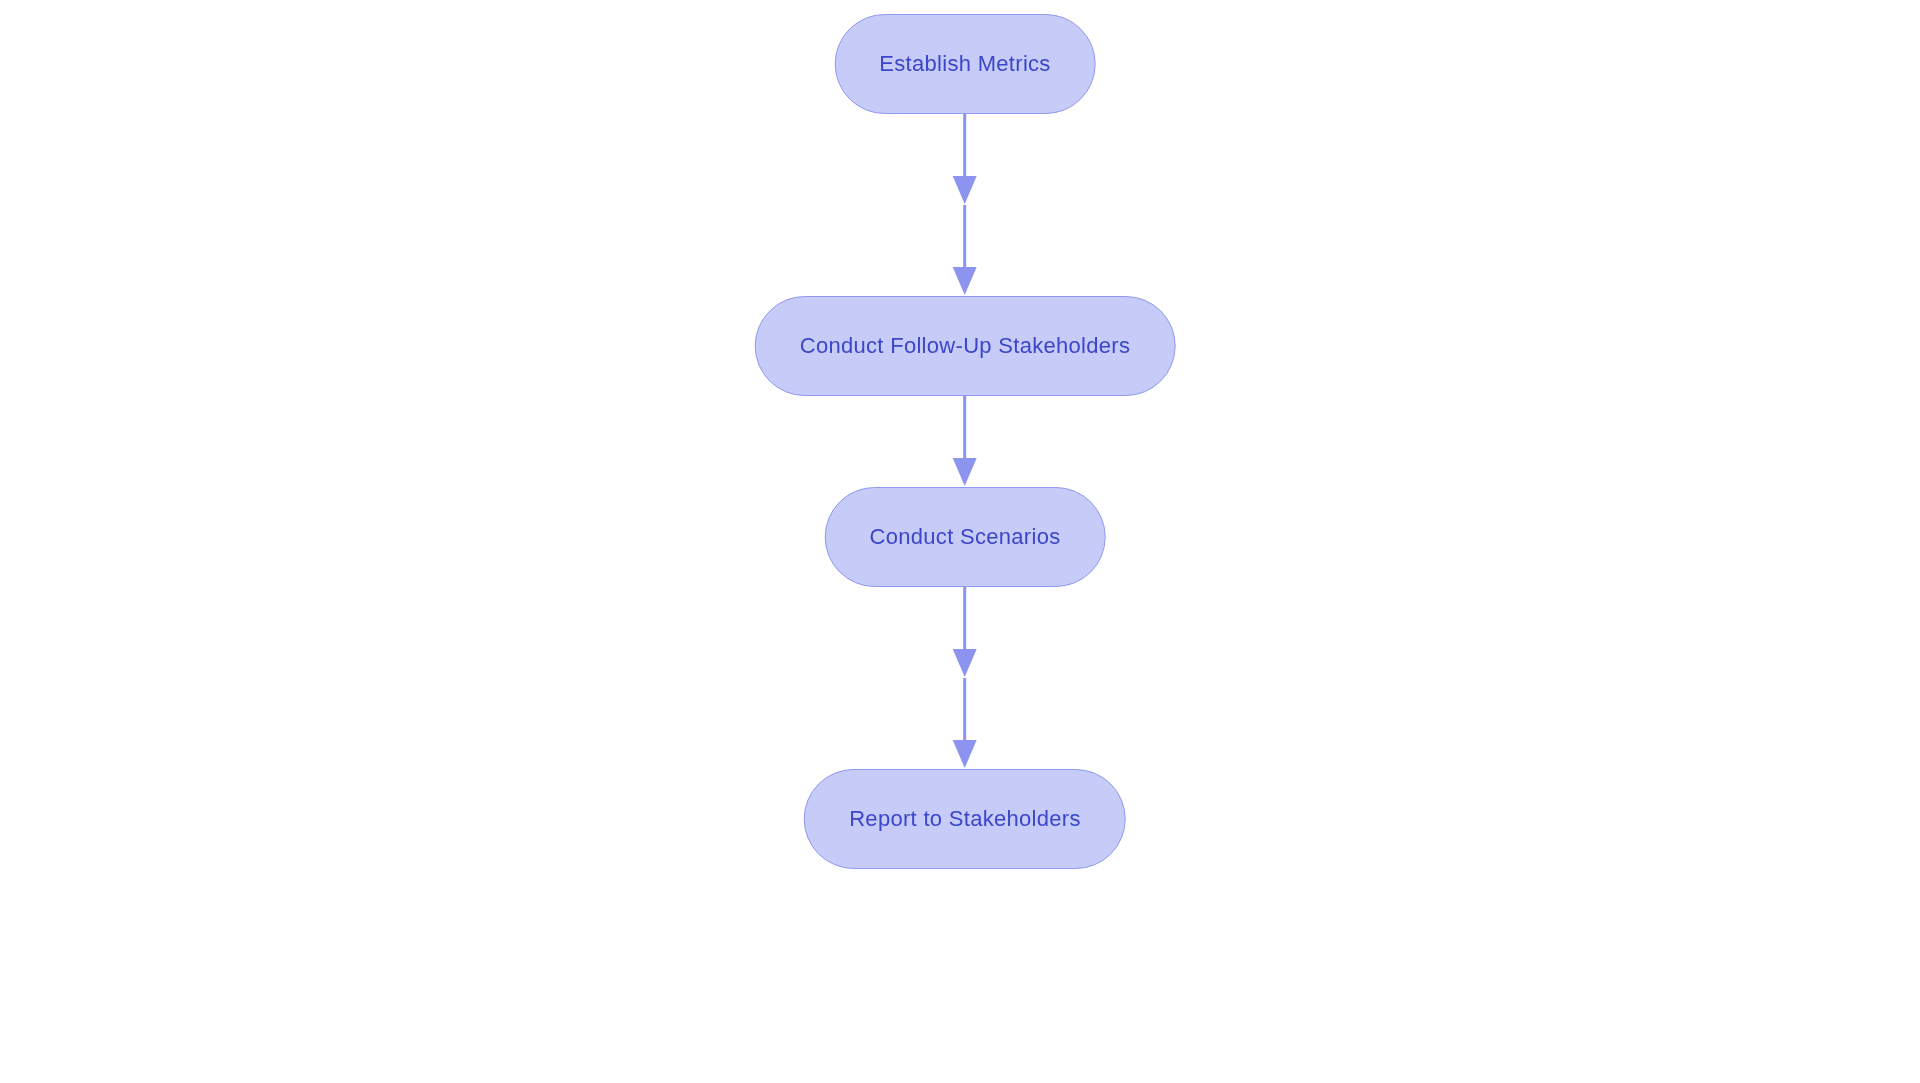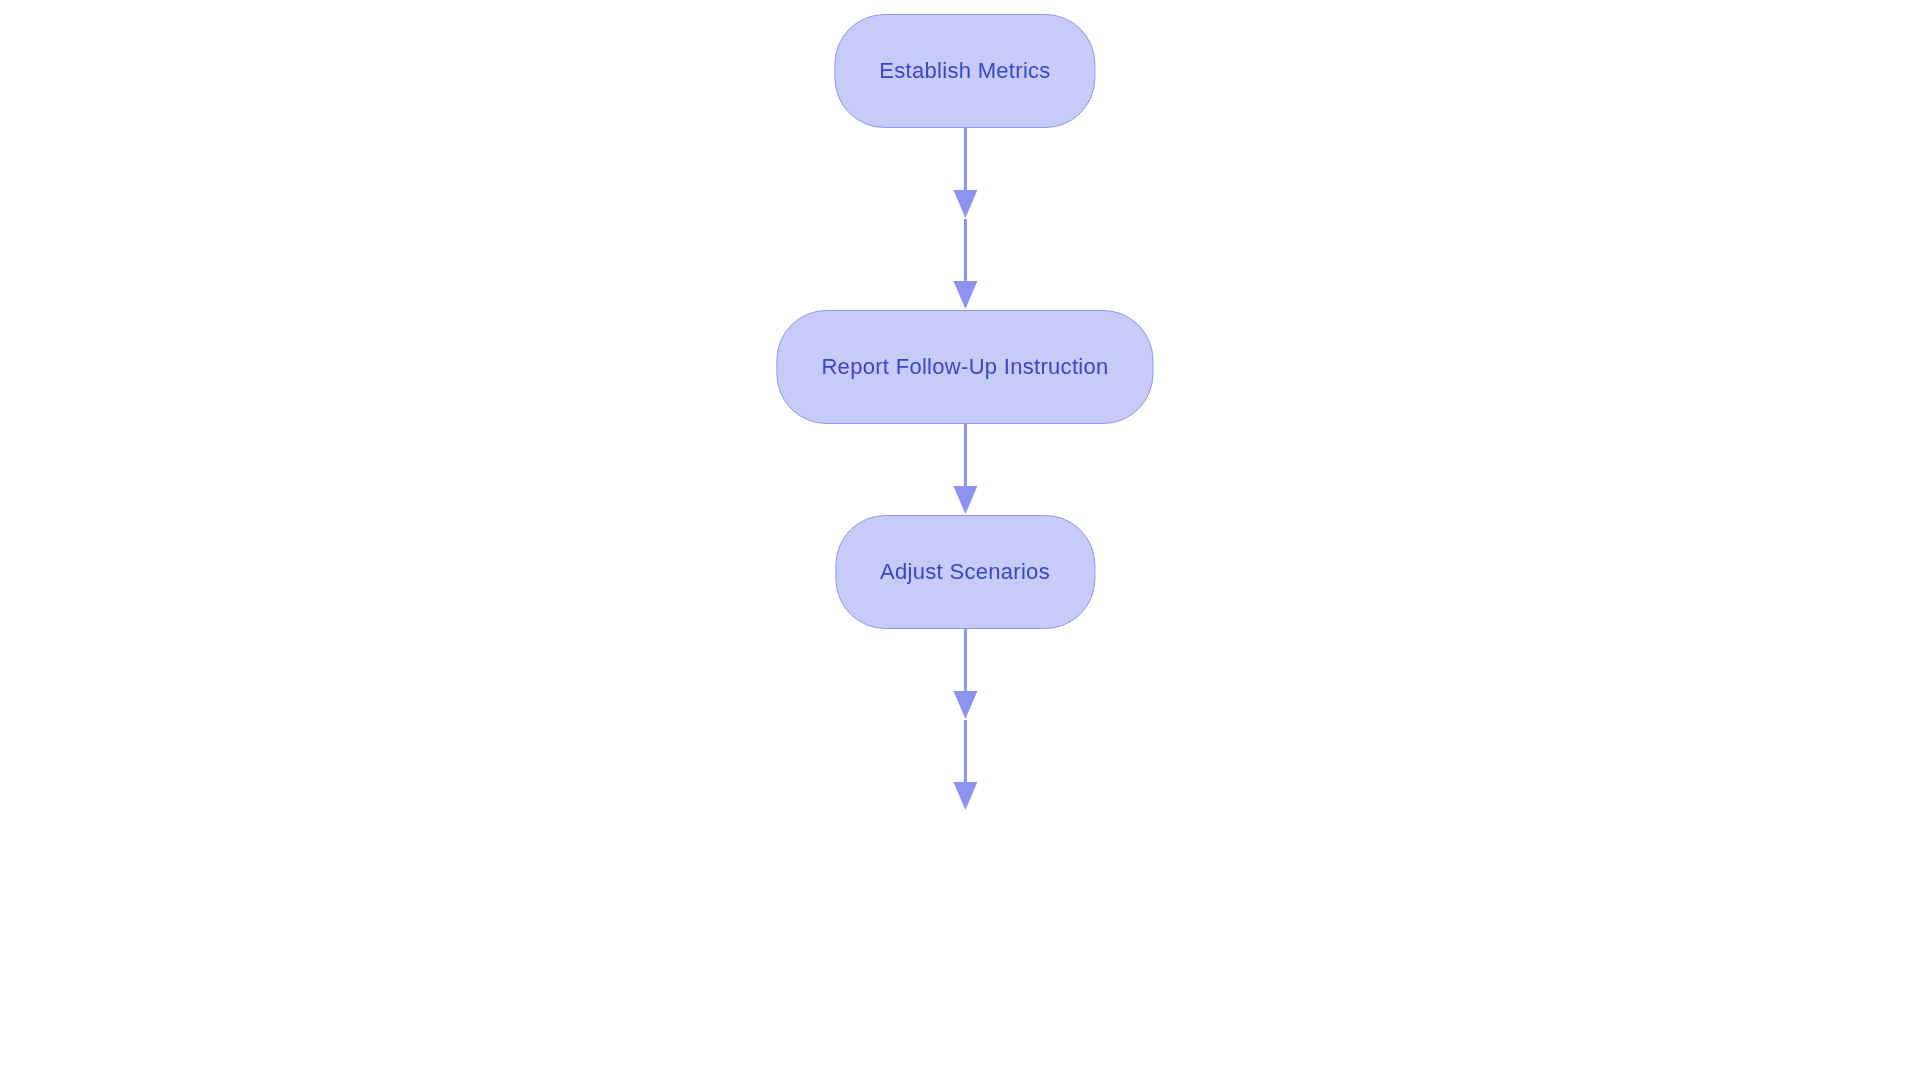--- a/index.html
+++ b/index.html
@@ -26,21 +26,21 @@
   .flow-column {
     position: absolute;
     top: 14px;
     left: 50%;
     transform: translateX(calc(-50% + 5px));
     display: flex;
     flex-direction: column;
     align-items: center;
   }
   .flow-node {
-    height: 114px;
+    height: 100px;
     padding: 0 44px;
     border: 1.5px solid var(--node-border);
     border-radius: 50px;
     background: var(--node-fill);
     display: flex;
     align-items: center;
     justify-content: center;
     white-space: nowrap;
   }
   .flow-node .node-label {
@@ -78,38 +78,41 @@
       <polygon points="3,62 27,62 15,90"></polygon>
     </svg>
 
 
     <svg class="flow-arrow" viewBox="0 0 30 91">
       <line x1="15" y1="0" x2="15" y2="64"></line>
       <polygon points="3,62 27,62 15,90"></polygon>
     </svg>
 
     <div class="flow-node">
-      <span class="node-label">Report Follow-Up Instruction</span>
+      <span class="node-label">Conduct Follow-Up Stakeholders</span>
     </div>
 
     <svg class="flow-arrow" viewBox="0 0 30 91">
       <line x1="15" y1="0" x2="15" y2="64"></line>
       <polygon points="3,62 27,62 15,90"></polygon>
     </svg>
 
     <div class="flow-node">
-      <span class="node-label">Adjust Scenarios</span>
+      <span class="node-label">Conduct Scenarios</span>
     </div>
 
     <svg class="flow-arrow" viewBox="0 0 30 91">
       <line x1="15" y1="0" x2="15" y2="64"></line>
       <polygon points="3,62 27,62 15,90"></polygon>
     </svg>
 
 
     <svg class="flow-arrow" viewBox="0 0 30 91">
       <line x1="15" y1="0" x2="15" y2="64"></line>
       <polygon points="3,62 27,62 15,90"></polygon>
     </svg>
 
+    <div class="flow-node">
+      <span class="node-label">Report to Stakeholders</span>
+    </div>
 
   </div>
 </div>
 
 </body></html>

